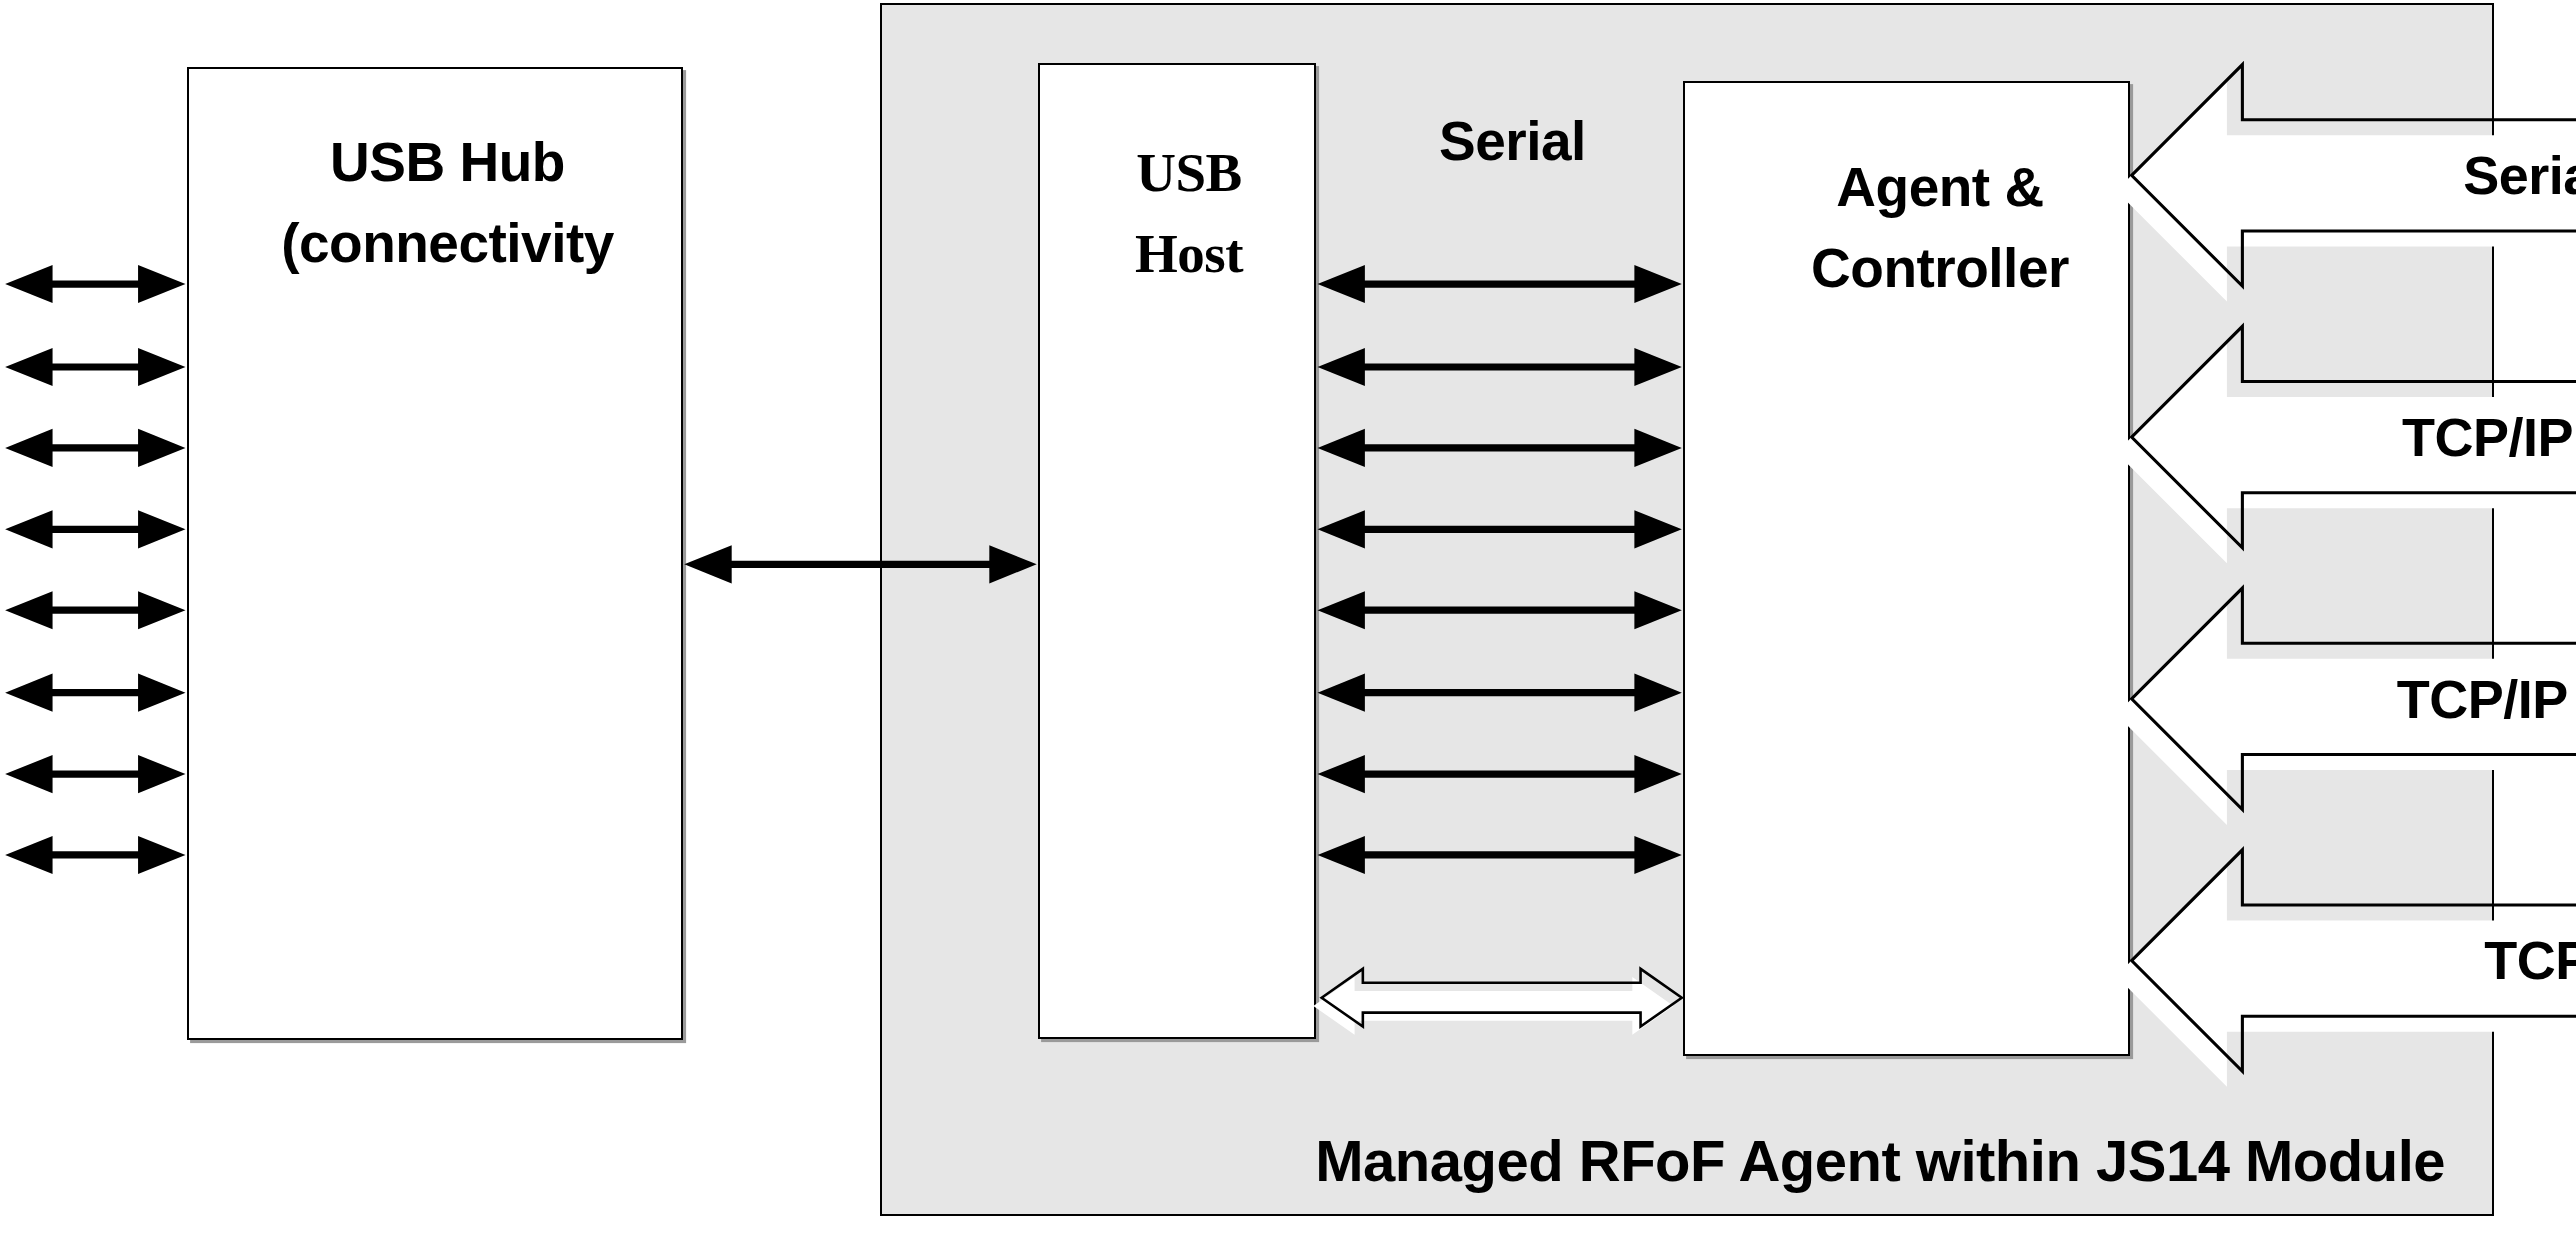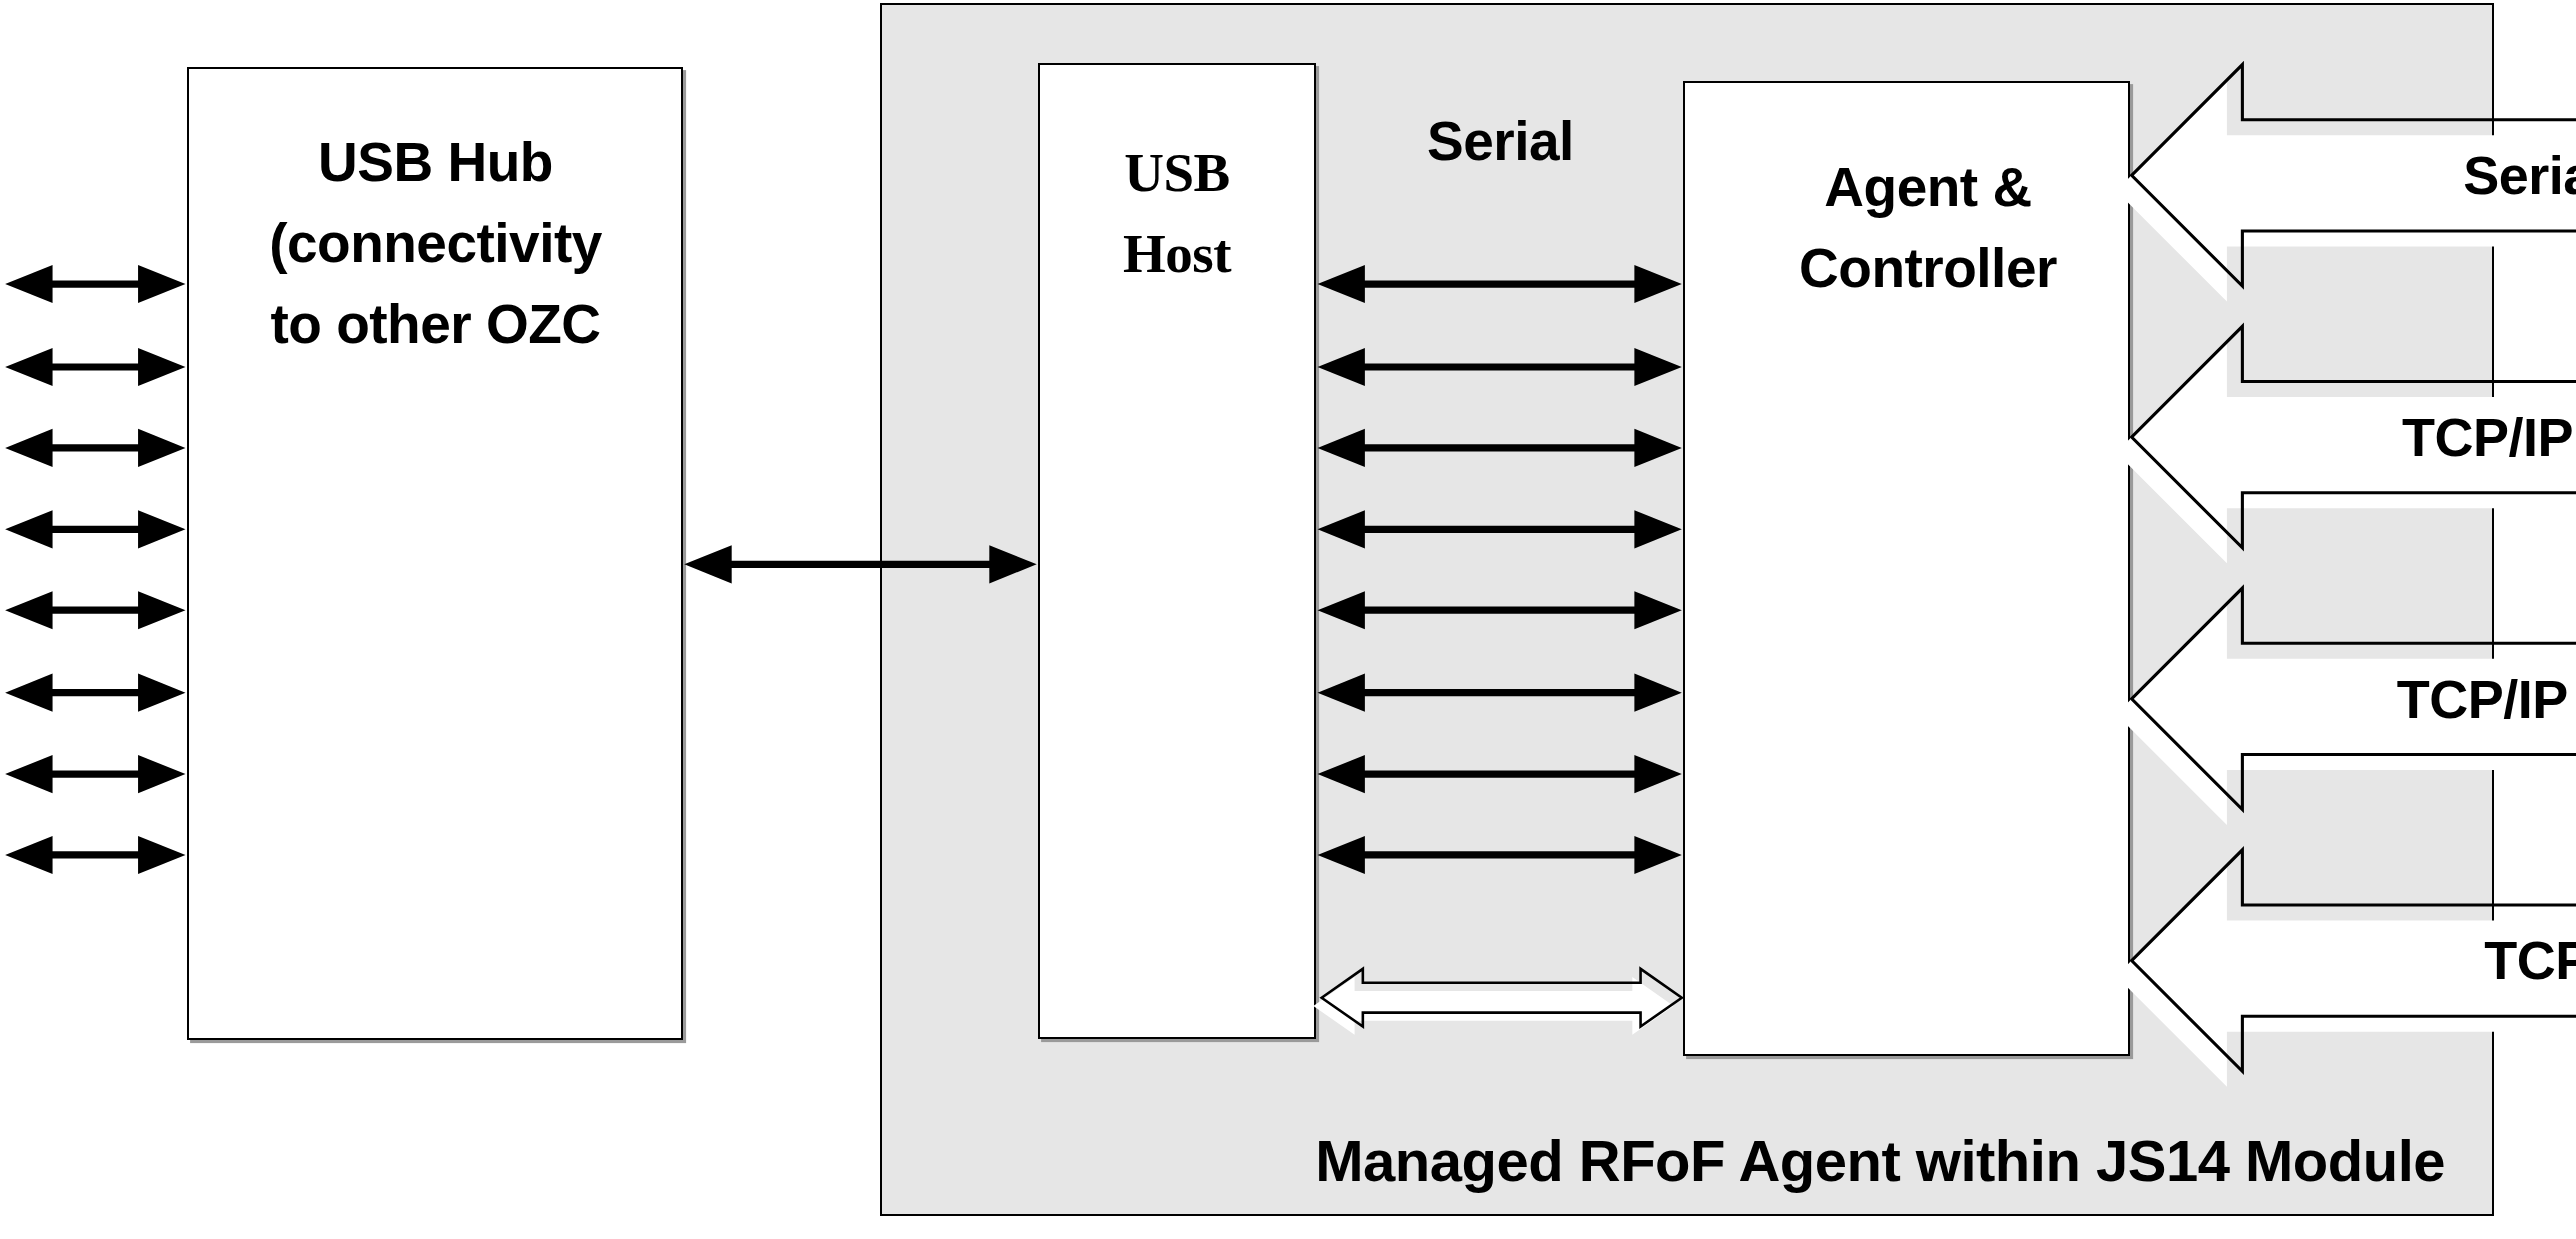--- a/index.html
+++ b/index.html
@@ -16,21 +16,21 @@
     background:#e6e6e6;border:2.6px solid #000;box-sizing:border-box;
   }
   .wbox{
     position:absolute;background:#fff;border:2.1px solid #000;box-sizing:border-box;
     box-shadow:3.1px 3.1px 0 0 #9a9a9a;
   }
   #hub-box{left:187px;top:67px;width:496px;height:973px;}
   #host-box{left:1038px;top:63px;width:278px;height:976px;}
   #agent-box{left:1683px;top:81px;width:447px;height:975px;}
   svg.layer{position:absolute;left:0;top:0;pointer-events:none;}
-  .lbl{position:absolute;text-align:center;font-size:55px;line-height:81px;letter-spacing:-0.5px;}
+  .lbl{position:absolute;text-align:center;font-size:55px;line-height:81px;letter-spacing:-0.5px;padding-left:12px;}
   #hub-label{left:189px;top:122px;width:493px;}
   #host-label{left:1039px;top:132px;width:276px;font-family:Liberation Serif, serif;}
   #serial-label{left:1346px;top:101px;width:309px;}
   #agent-label{left:1685px;top:147px;width:486px;}
   .arrow-lbl{position:absolute;left:2241px;width:1030px;text-align:center;
     font-size:54px;line-height:72px;letter-spacing:-0.5px;}
   #arrow-lbl-0{top:139px;}
   #arrow-lbl-1{top:401px;}
   #arrow-lbl-2{top:663px;}
   #arrow-lbl-3{top:924px;}
@@ -105,21 +105,20 @@
 
     <use href="#ba" transform="translate(4137,340)"></use>
     <use href="#ba" transform="translate(4137,848)"></use>
     <use href="#ba" transform="translate(4137,1356)"></use>
     <use href="#ba" transform="translate(4137,1864)"></use>
   </svg>
 
   <div class="lbl" id="hub-label">
     <span class="line">USB Hub</span>
     <span class="line">(connectivity</span>
-    <span class="line">to other OZC</span>
   </div>
 
   <div class="lbl" id="host-label">
     <span class="line">USB</span>
     <span class="line">Host</span>
   </div>
 
   <div class="lbl" id="serial-label">
     <span class="line">Serial</span>
   </div>

